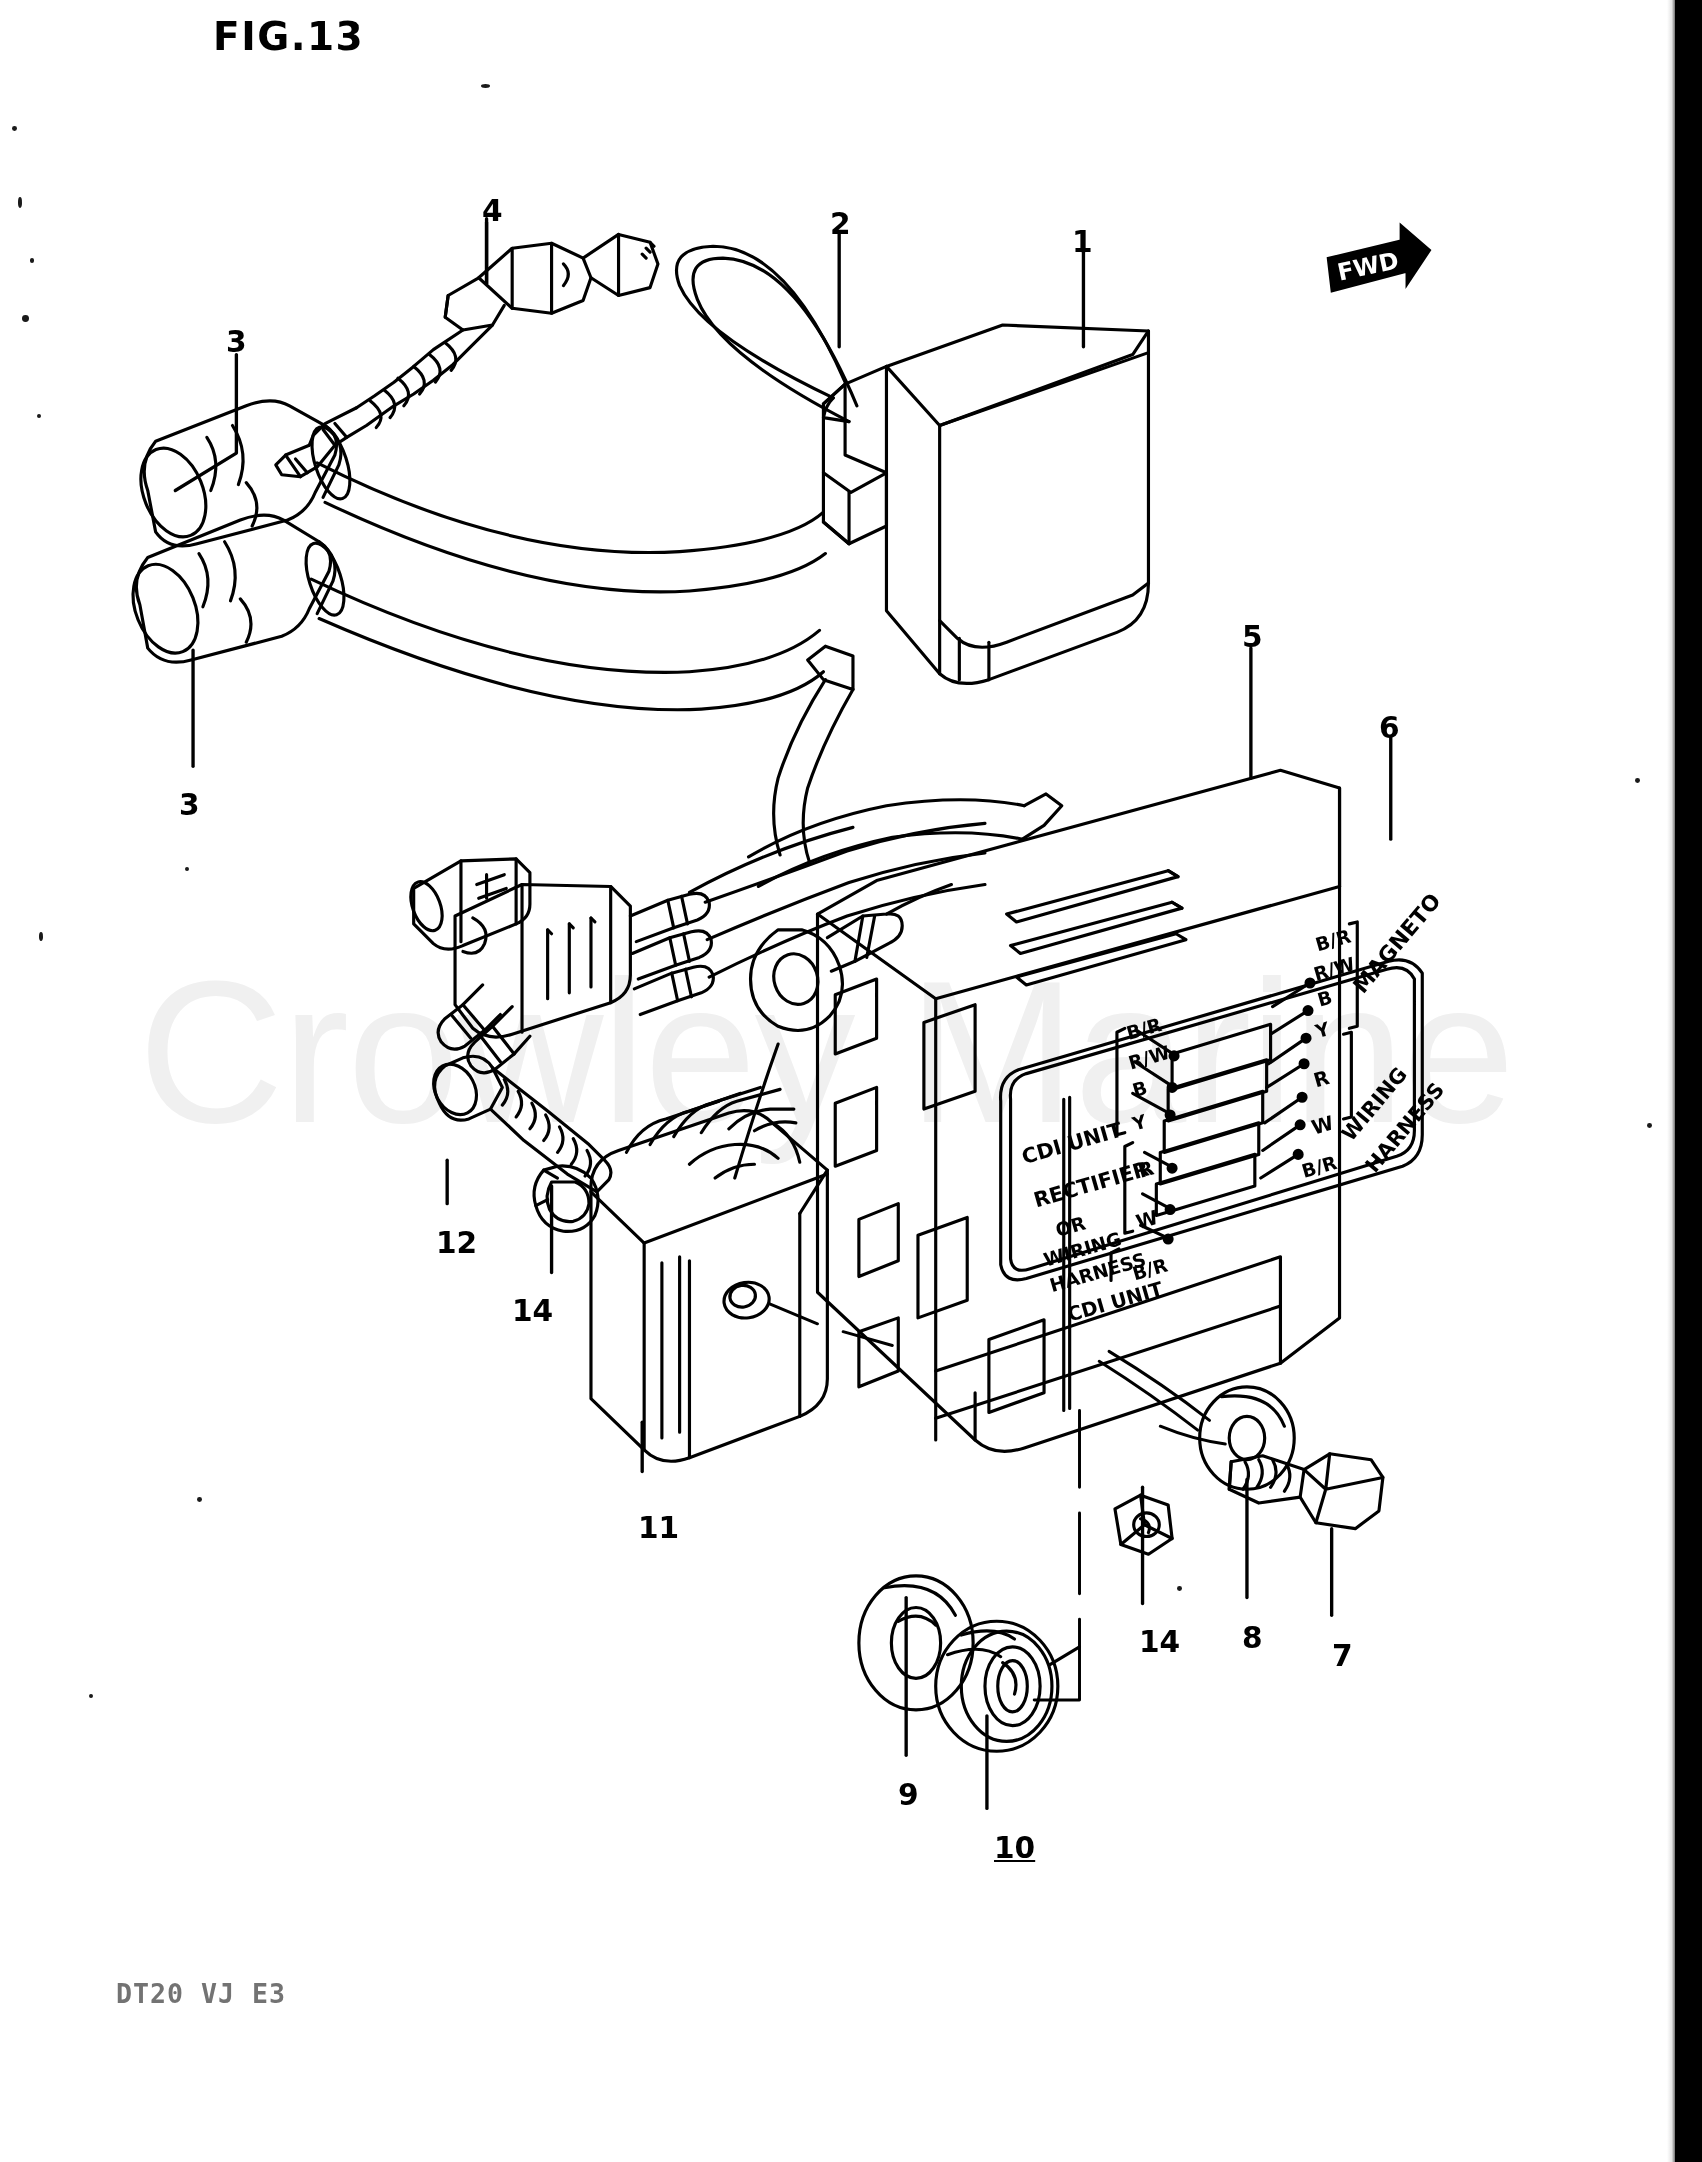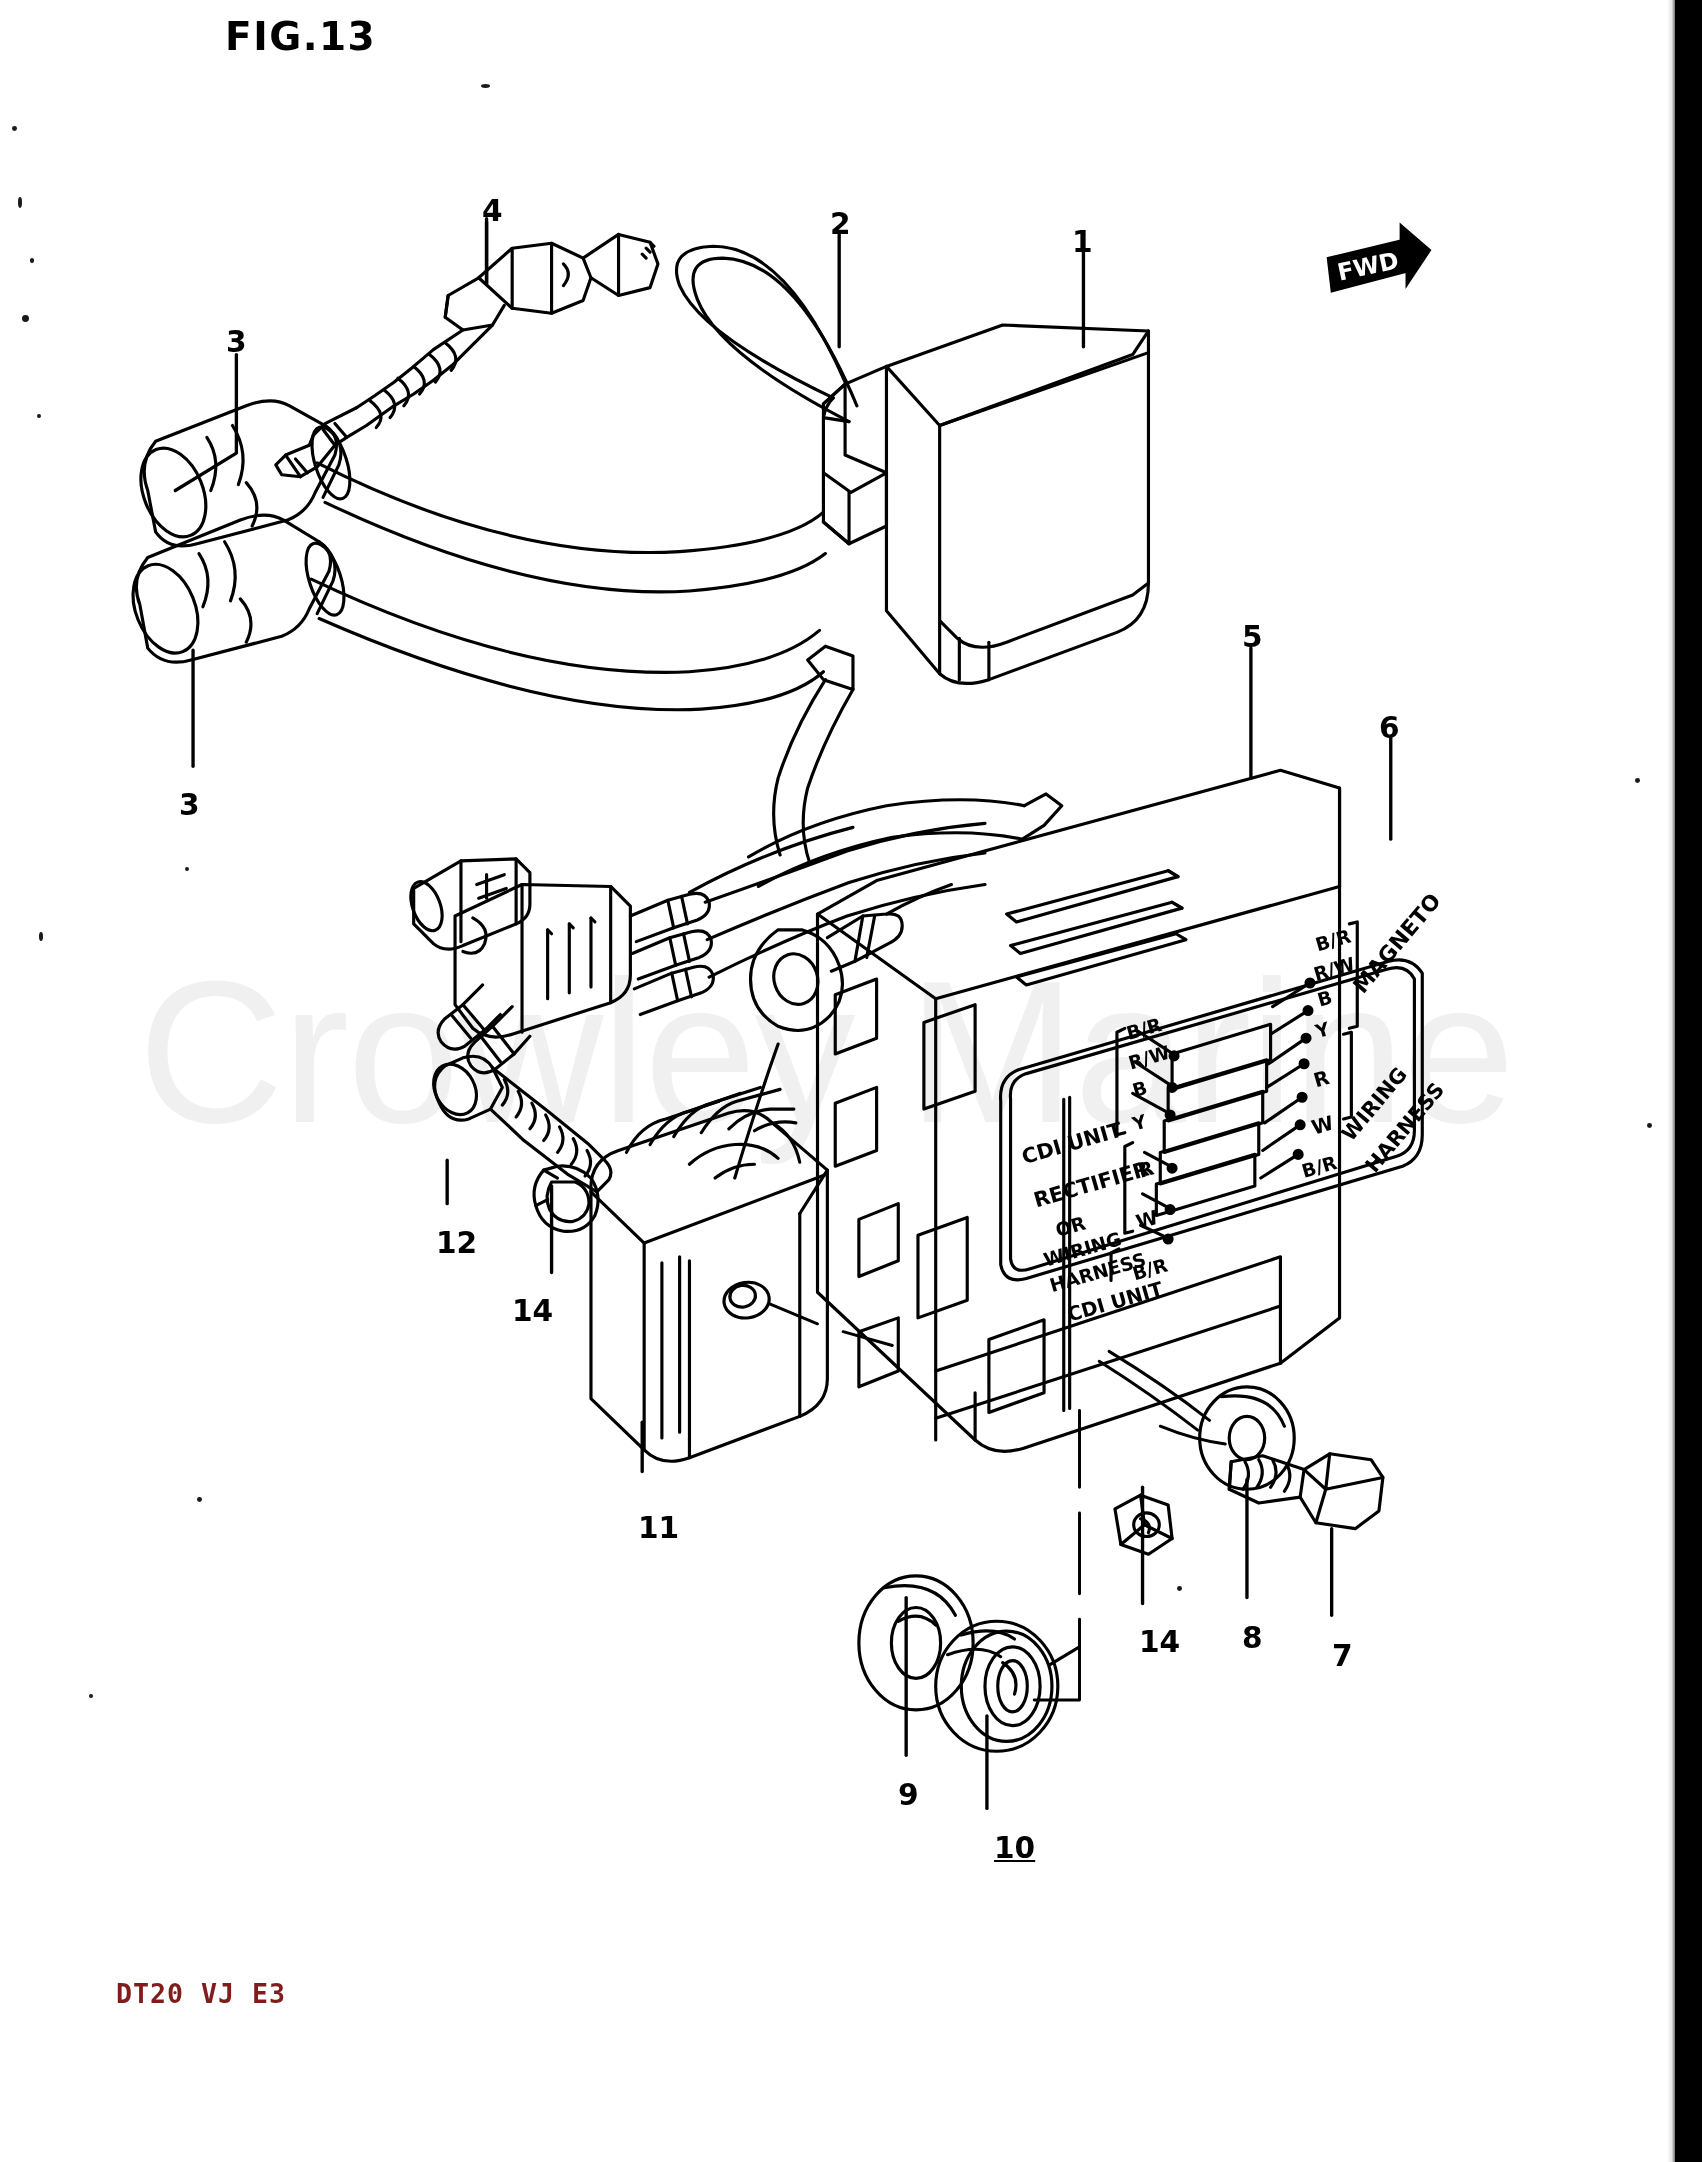--- a/index.html
+++ b/index.html
@@ -27,38 +27,38 @@
   #scan-edge-noise {
     position: absolute;
     top: 0;
     right: 26.6px;
     width: 8.9px;
     height: 2162px;
     background: linear-gradient(to right, rgba(0,0,0,0) 0%, rgba(0,0,0,0.10) 60%, rgba(0,0,0,0.55) 100%);
   }
   #fig-title {
     position: absolute;
-    left: 225px;
+    left: 213px;
     top: 13.8px;
     font-family: "DejaVu Sans", sans-serif;
     font-size: 39px;
     font-weight: bold;
     letter-spacing: 1.5px;
     color: #000;
     white-space: nowrap;
   }
   #model-code {
     position: absolute;
     left: 116px;
     top: 1978px;
     font-family: "DejaVu Sans Mono", monospace;
     font-size: 26.6px;
     font-weight: bold;
     letter-spacing: 1px;
-    color: #7f1d1d;
+    color: #737373;
     white-space: nowrap;
   }
   #site-url {
     position: absolute;
     left: 1020px;
     top: 2033px;
     font-family: "Liberation Sans", sans-serif;
     font-size: 56px;
     font-weight: 400;
     color: #343434;

